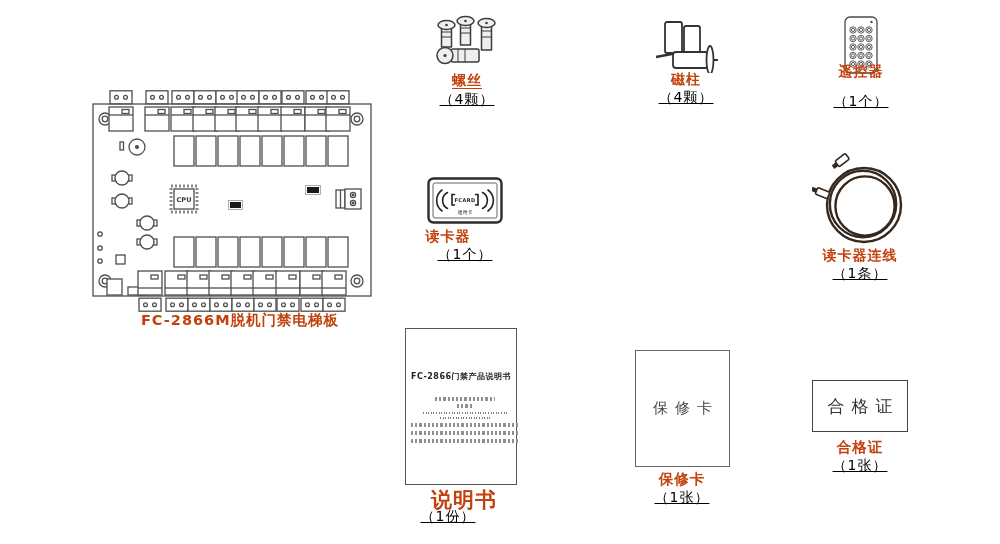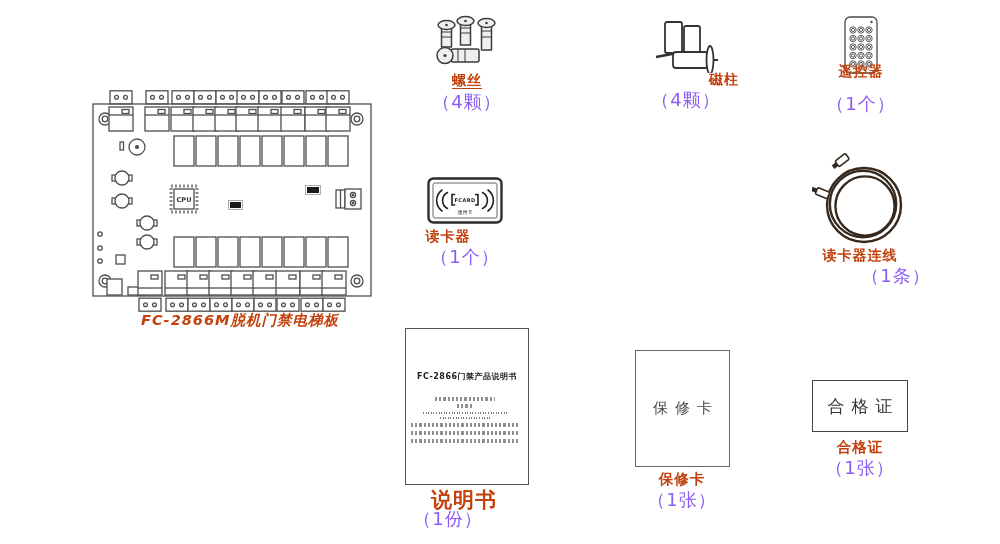--- a/index.html
+++ b/index.html
@@ -8,28 +8,28 @@
     font-family:"DejaVu Sans","Liberation Sans",sans-serif;
     overflow:hidden;
   }
   .abs{position:absolute;}
   .lbl{
     position:absolute;text-align:center;font-weight:bold;
     font-size:14px;color:#c2410c;letter-spacing:1px;line-height:1.1;
   }
   .lbl-lg{font-size:21px;}
   .cnt{
-    position:absolute;text-align:center;font-size:18px;
-    color:#8b5cf6;letter-spacing:1px;line-height:1.1;
+    position:absolute;text-align:center;font-size:14px;
+    color:#000000;letter-spacing:1px;line-height:1.1;text-decoration:underline;
   }
   .underlined{text-decoration:underline;text-underline-offset:3px;}
   svg{display:block;}
   
   .doc{
-    position:absolute;left:405px;top:328px;width:124px;height:157px;
+    position:absolute;left:405px;top:328px;width:112px;height:157px;
     border:1px solid #555;background:#fff;box-sizing:border-box;
   }
   .doc-title{
     position:absolute;left:0;top:42px;width:100%;text-align:center;
     font-size:8px;font-weight:bold;color:#222;letter-spacing:0.5px;
   }
   .ph{position:absolute;height:4px;background:repeating-linear-gradient(90deg,#8f8f8f 0 2.2px,transparent 2.2px 4.2px);}
   .ph-dot{position:absolute;height:2px;background:repeating-linear-gradient(90deg,#7d7d7d 0 1px,transparent 1px 2.6px);}
   .ph1{left:29px;top:68px;width:60px;}
   .ph2{left:51px;top:75px;width:16px;}
@@ -247,21 +247,21 @@
         <circle cx="30" cy="111" r="7"></circle>
         <rect x="45" y="130" width="3.5" height="6"></rect>
         <rect x="61.5" y="130" width="3.5" height="6"></rect>
         <circle cx="55" cy="133" r="7"></circle>
         <rect x="45" y="149" width="3.5" height="6"></rect>
         <rect x="61.5" y="149" width="3.5" height="6"></rect>
         <circle cx="55" cy="152" r="7"></circle>
       </g>
     <text x="92" y="111.5" font-size="6.5" font-weight="bold" fill="#333" text-anchor="middle" font-family="DejaVu Sans, Liberation Sans, sans-serif">CPU</text>
   </svg>
-  <div class="lbl" style="left:110px;top:313px;width:260px;font-size:14.5px;font-style:italic;">FC-2866M脱机门禁电梯板</div>
+  <div class="lbl" style="left:110px;top:313px;width:260px;font-size:14.5px;">FC-2866M脱机门禁电梯板</div>
 
   <svg class="abs" style="left:432px;top:14px;" width="70" height="60" viewBox="0 0 70 60">
     <g fill="#efefef" stroke="#3c3c3c" stroke-width="1.5" stroke-linejoin="round">
 
       <rect x="28.5" y="9" width="10" height="22"></rect>
       <line x1="28.5" y1="14" x2="38.5" y2="14" stroke-width="1"></line>
       <line x1="28.5" y1="19" x2="38.5" y2="19" stroke-width="1"></line>
       <ellipse cx="33.5" cy="7" rx="8.5" ry="4.5"></ellipse>
       <circle cx="33.5" cy="7" r="1.3" fill="#3c3c3c" stroke="none"></circle>
 
@@ -290,21 +290,21 @@
   <svg class="abs" style="left:653px;top:17px;" width="66" height="56" viewBox="0 0 66 56">
     <g fill="#fff" stroke="#333" stroke-width="1.8" stroke-linejoin="round">
       <line x1="3" y1="40" x2="24" y2="36" stroke-width="2.4"></line>
       <rect x="12" y="5" width="17" height="31" rx="2"></rect>
       <rect x="31" y="9" width="16" height="27" rx="2"></rect>
       <rect x="20" y="35" width="35" height="16" rx="3"></rect>
       <ellipse cx="57" cy="43" rx="3.5" ry="14"></ellipse>
       <line x1="60.5" y1="43" x2="65" y2="43" stroke-width="2"></line>
     </g>
   </svg>
-  <div class="lbl" style="left:664px;top:72px;width:120px;">磁柱</div>
+  <div class="lbl" style="left:626px;top:72px;width:120px;">磁柱</div>
   <div class="cnt" style="left:626px;top:90px;width:120px;">（4颗）</div>
 
   <svg class="abs" style="left:844px;top:16px;" width="34" height="58" viewBox="0 0 34 58">
     <rect x="1" y="1" width="32" height="56" rx="5" fill="#fff" stroke="#4a4a4a" stroke-width="1.3"></rect>
     <circle cx="27.5" cy="6" r="1.2" fill="#4a4a4a"></circle>
     <g id="remote-buttons" fill="#fff" stroke="#4a4a4a" stroke-width="0.9">
         <circle cx="9" cy="14" r="3.2"></circle>
         <circle cx="9" cy="14" r="1.6"></circle>
         <circle cx="17" cy="14" r="3.2"></circle>
         <circle cx="17" cy="14" r="1.6"></circle>
@@ -368,21 +368,21 @@
         <rect x="-5" y="-3.5" width="13" height="7" rx="1.5" fill="#fff" stroke="#35291f" stroke-width="1.6"></rect>
         <rect x="-10" y="-2.2" width="5" height="4.4" fill="#35291f"></rect>
       </g>
       <g transform="translate(10,43) rotate(22)">
         <rect x="-6" y="-3.5" width="13" height="7" rx="1.5" fill="#fff" stroke="#35291f" stroke-width="1.6"></rect>
         <rect x="-11" y="-2.2" width="5" height="4.4" fill="#35291f"></rect>
       </g>
     </g>
   </svg>
   <div class="lbl" style="left:790px;top:248px;width:140px;">读卡器连线</div>
-  <div class="cnt" style="left:826px;top:266px;width:140px;">（1条）</div>
+  <div class="cnt" style="left:790px;top:266px;width:140px;">（1条）</div>
 
   <div class="doc">
     <div class="doc-title">FC-2866门禁产品说明书</div>
     <div>
       <div class="ph ph1"></div>
       <div class="ph ph2"></div>
       <div class="ph-dot phd1"></div>
       <div class="ph-dot phd2"></div>
       <div class="ph ph3"></div>
       <div class="ph ph4"></div>

